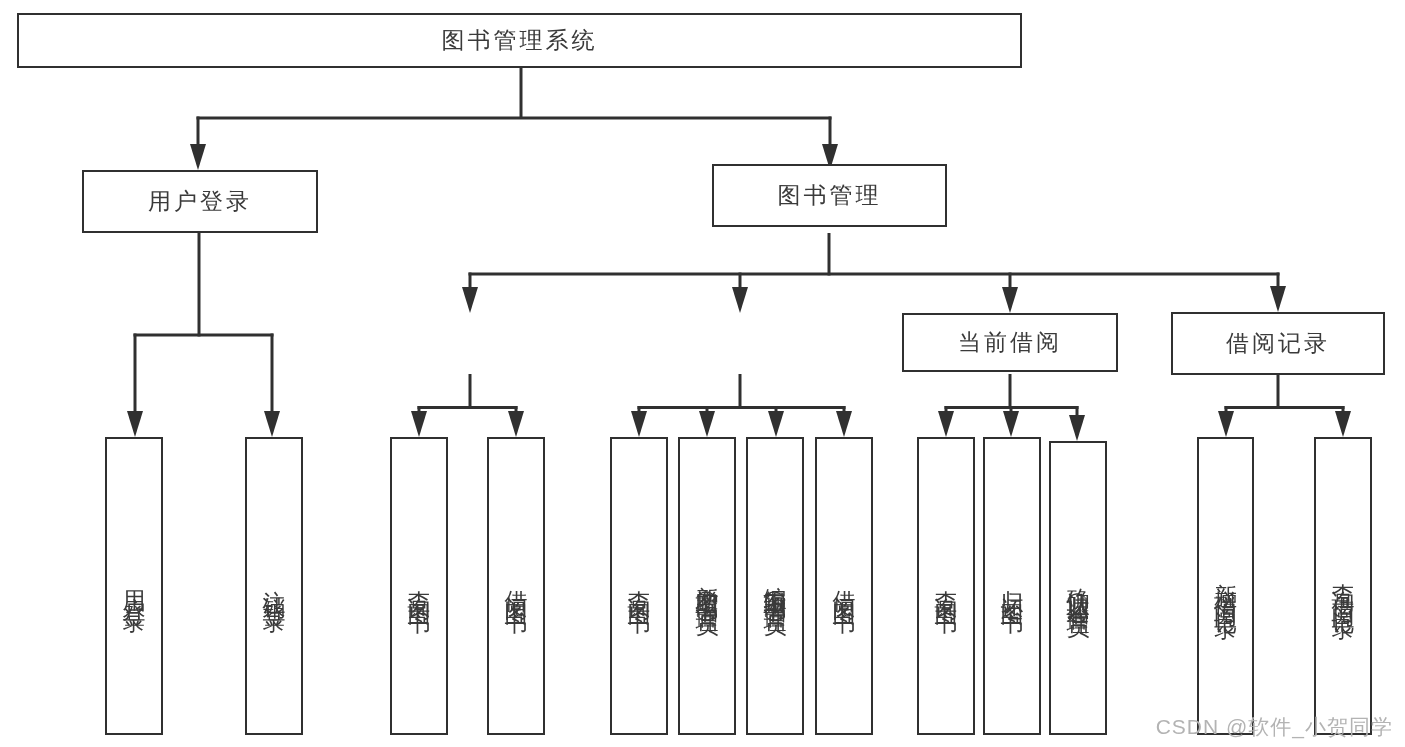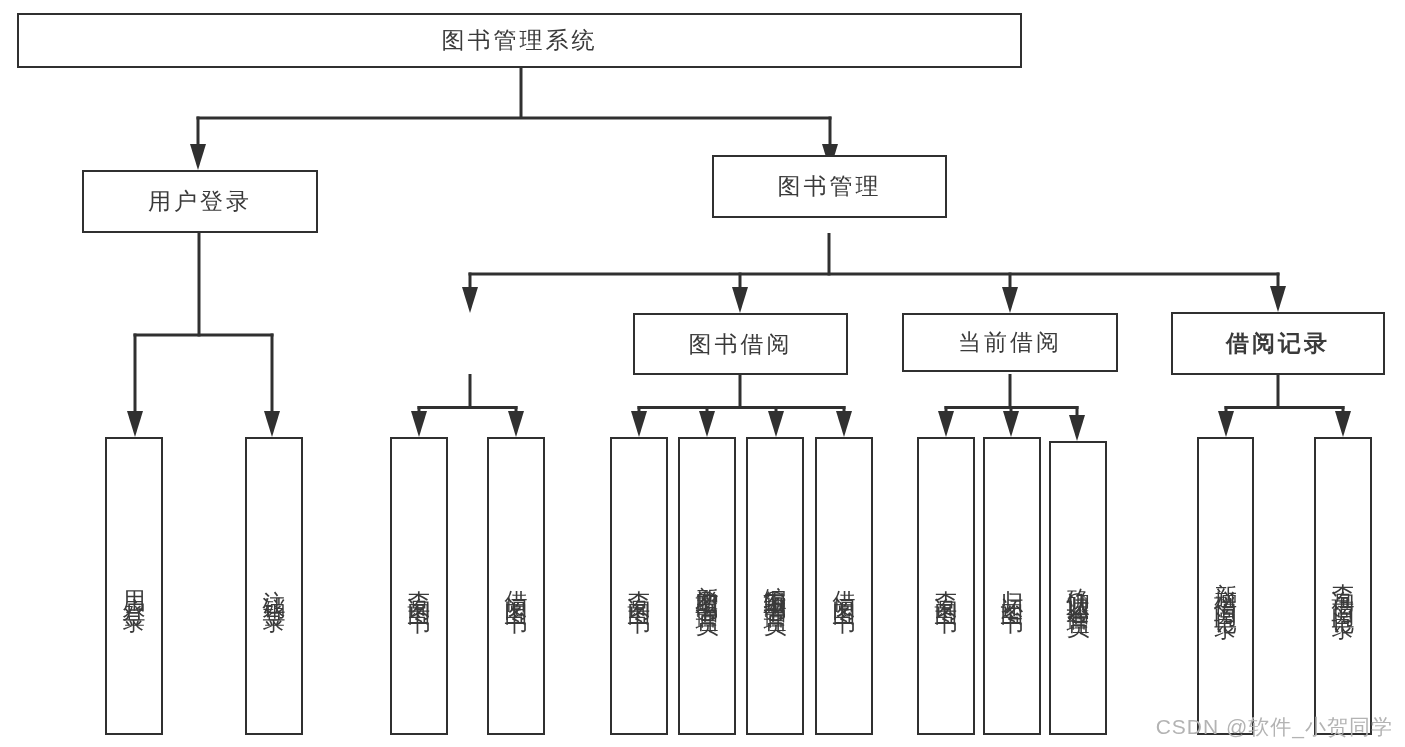--- a/index.html
+++ b/index.html
@@ -125,31 +125,28 @@
     </g>
   </svg>
 
   <div class="node" style="left:17px;top:13px;width:1005px;height:55px;">
     <span class="hlabel">图书管理系统</span>
   </div>
 
   <div class="node" style="left:82px;top:170px;width:236px;height:63px;">
     <span class="hlabel">用户登录</span>
   </div>
-  <div class="node" style="left:712px;top:155px;width:235px;height:63px;">
+  <div class="node" style="left:712px;top:164px;width:235px;height:63px;">
     <span class="hlabel">图书管理</span>
   </div>
 
-  <div class="node" style="left:633px;top:313px;width:215px;height:62px;">
-    <span class="hlabel">图书借阅</span>
-  </div>
   <div class="node" style="left:902px;top:313px;width:216px;height:59px;">
     <span class="hlabel">当前借阅</span>
   </div>
-  <div class="node" style="left:1171px;top:312px;width:214px;height:63px;font-weight:bold;">
+  <div class="node" style="left:1171px;top:312px;width:214px;height:63px;">
     <span class="hlabel">借阅记录</span>
   </div>
 
   <div class="node leaf" style="left:105px;top:437px;width:58px;height:298px;">
     <span class="vlabel">用户登录</span>
   </div>
   <div class="node leaf" style="left:245px;top:437px;width:58px;height:298px;">
     <span class="vlabel">注销登录</span>
   </div>
 

